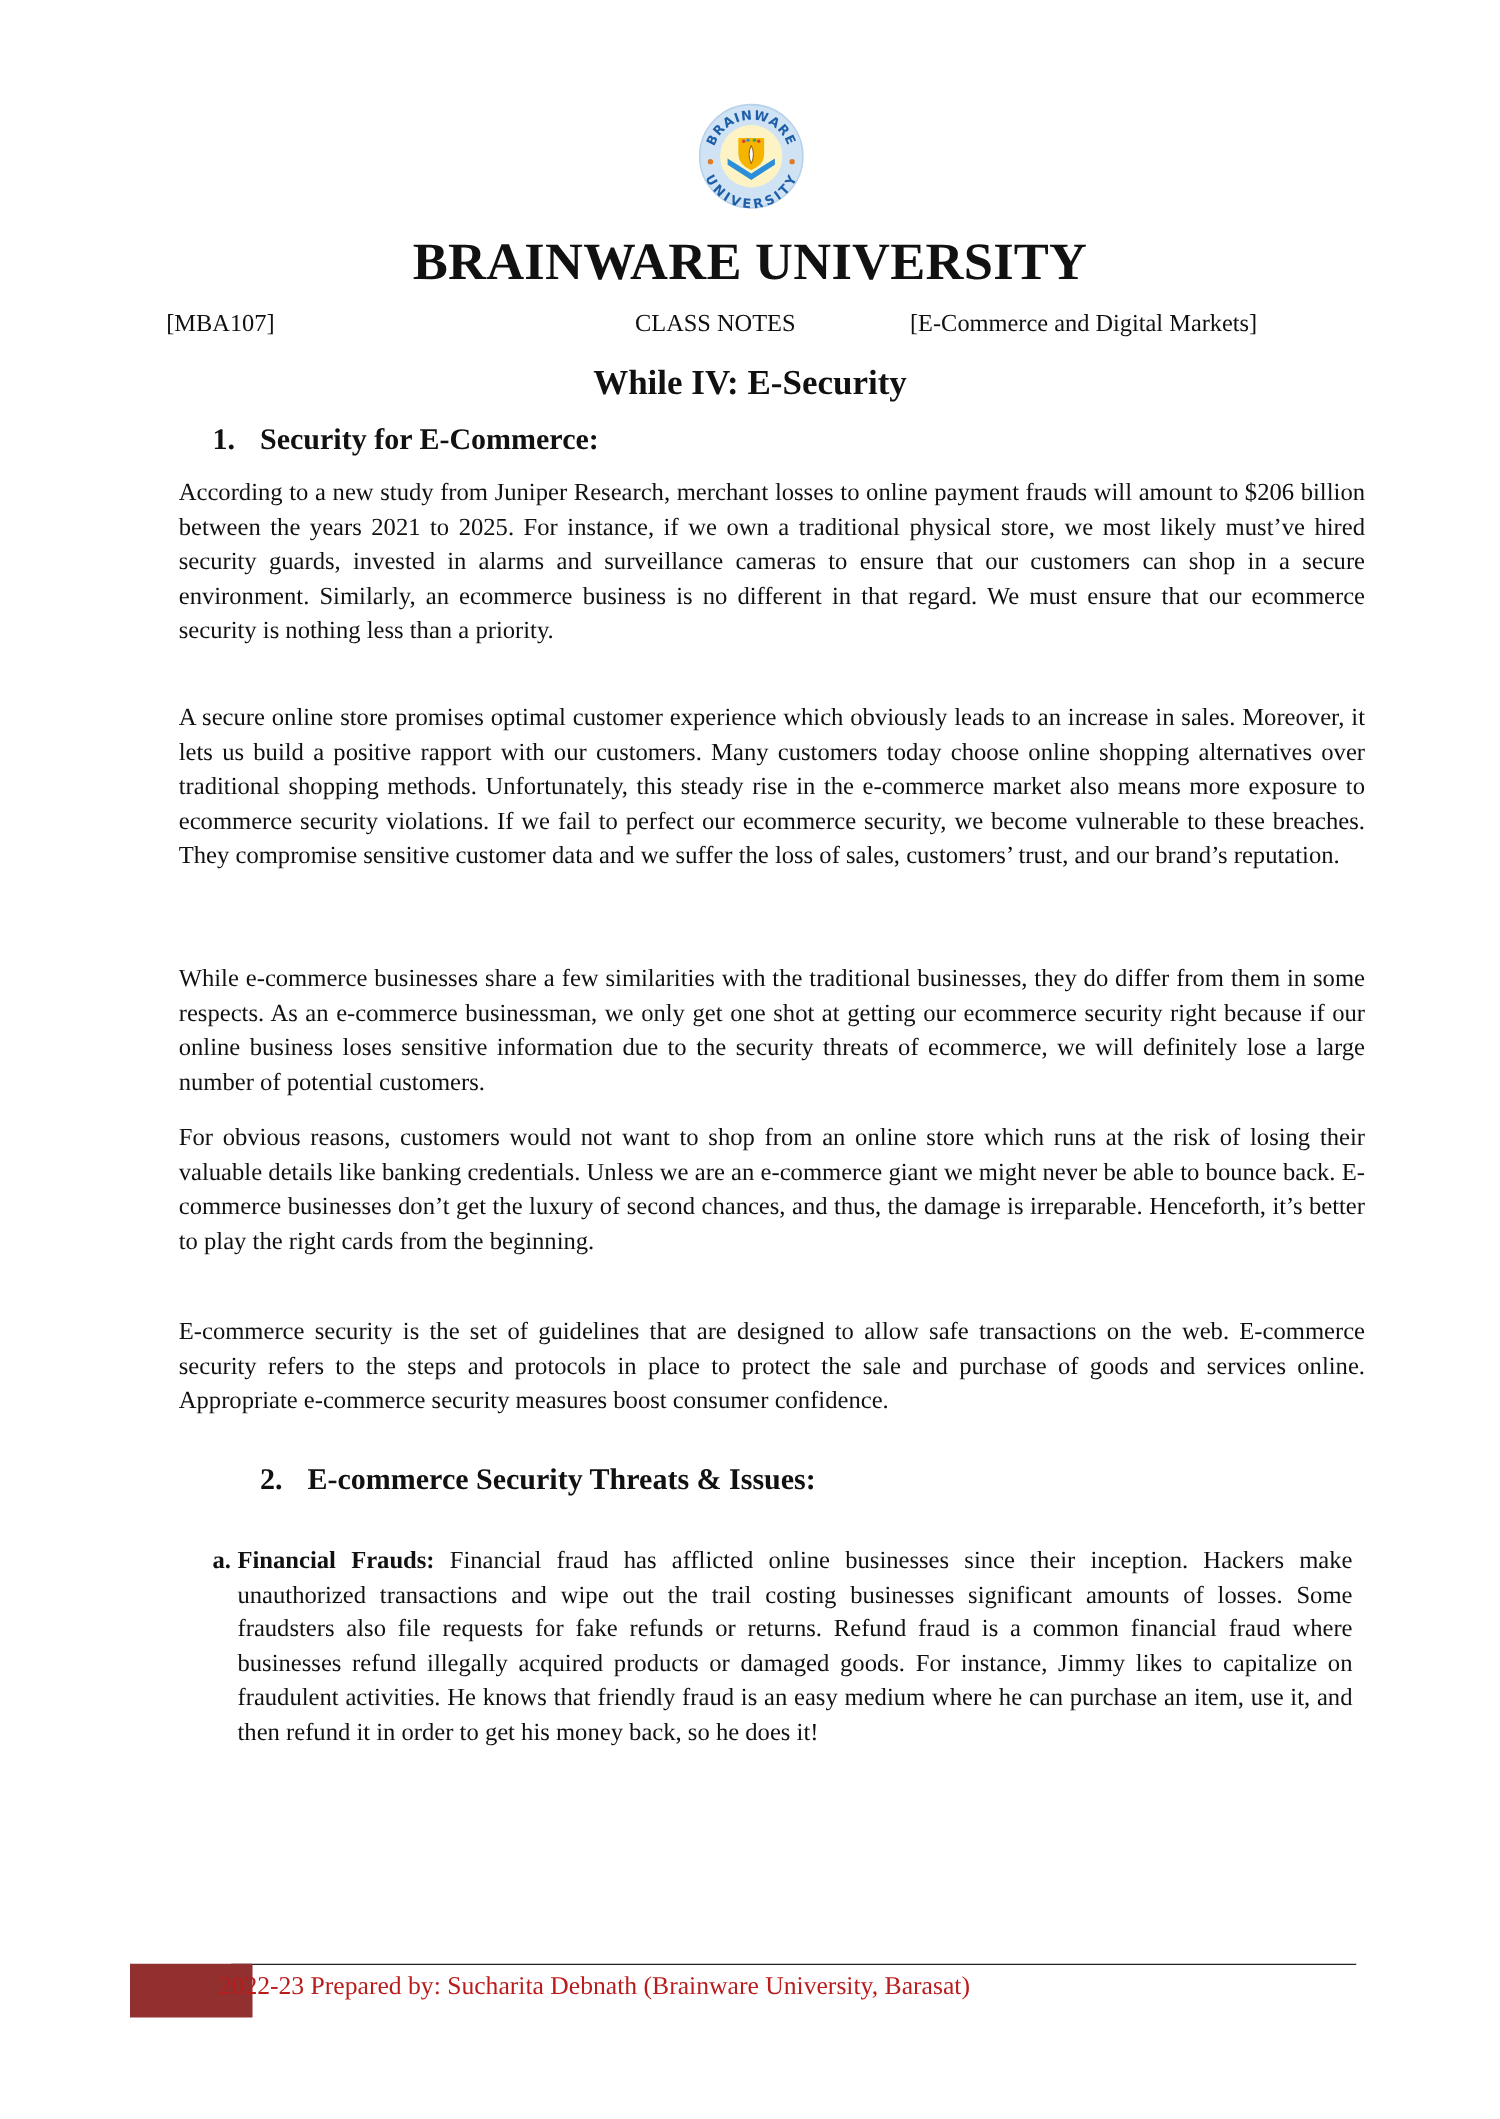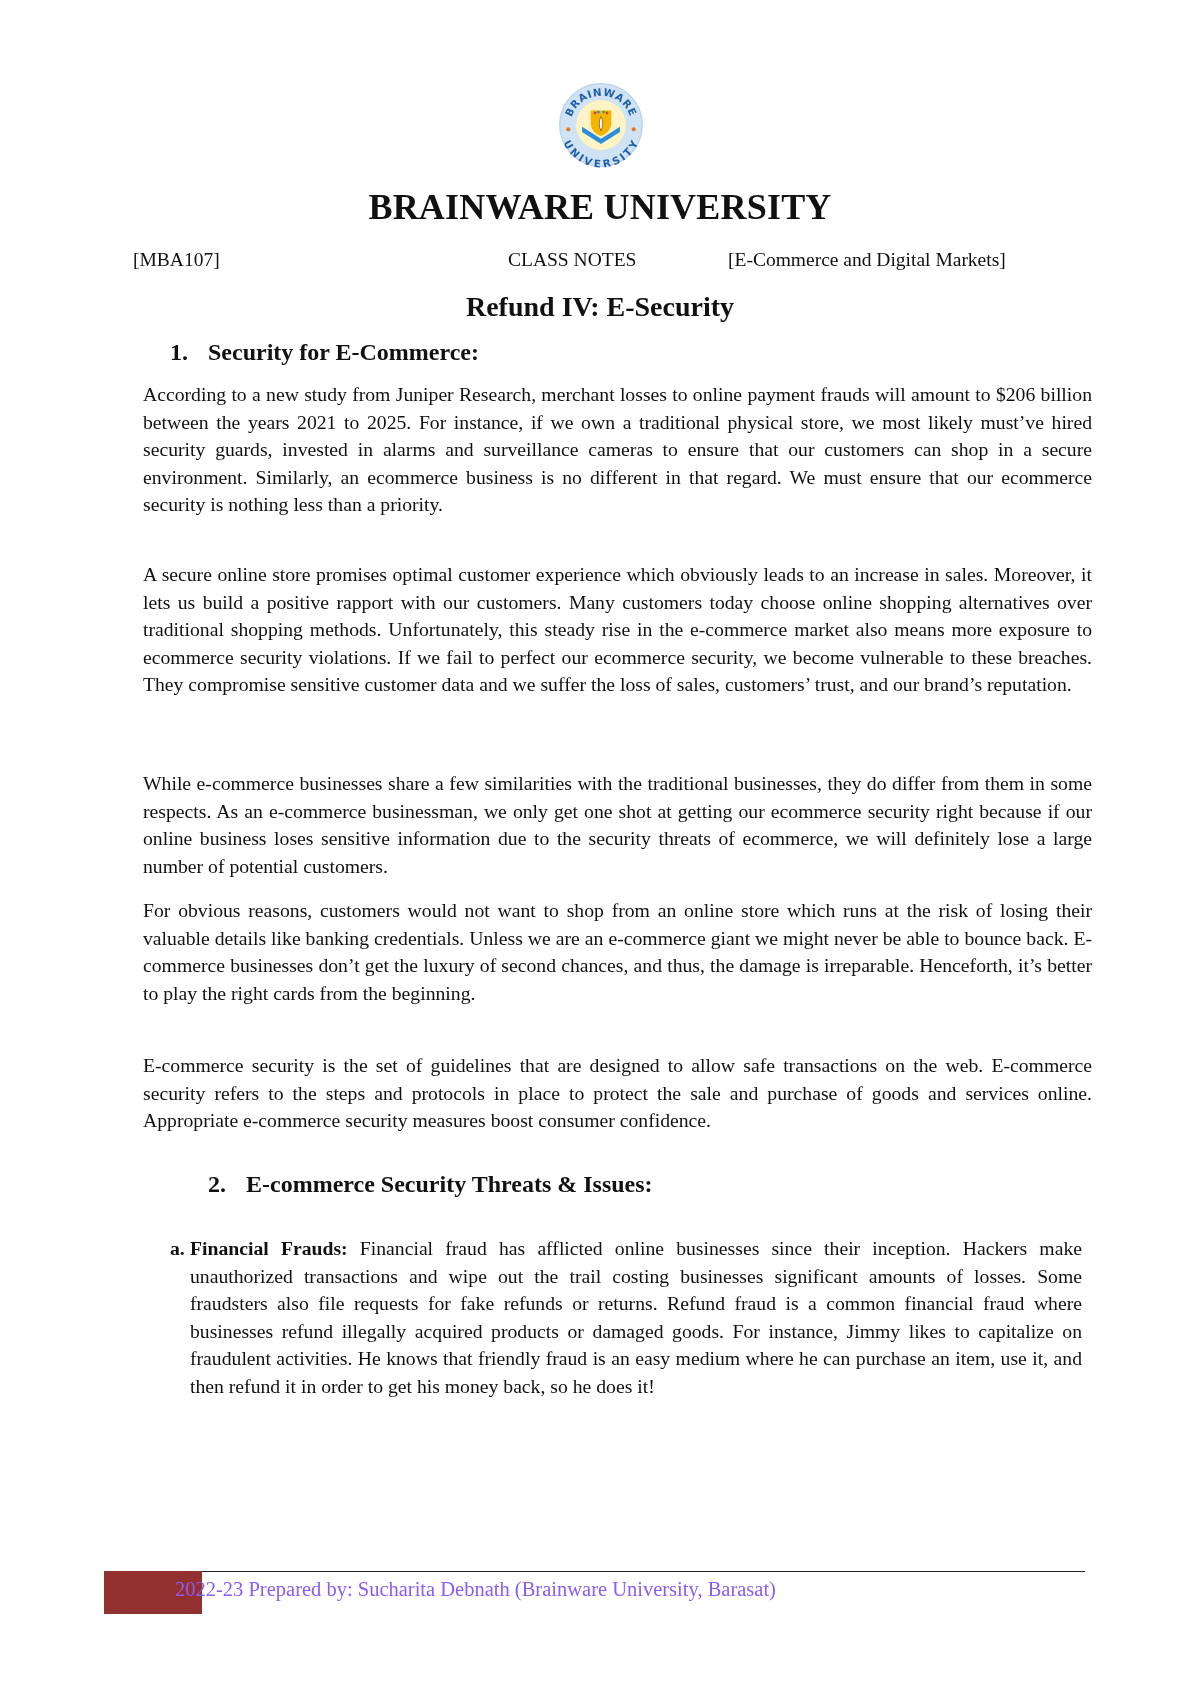--- a/index.html
+++ b/index.html
@@ -3,21 +3,21 @@
 <meta charset="utf-8">
 <style>
   html, body { margin: 0; padding: 0; background: #ffffff; }
   body { width: 1200px; height: 1695px; position: relative; overflow: hidden;
          font-family: "Liberation Serif", "DejaVu Serif", serif; color: #111; }
   .page { position: absolute; left: 0; top: 0; width: 1200px; height: 1695px; }
 
   .logo { position: absolute; left: 558px; top: 82px; width: 86px; height: 86px; }
 
   .univ-title { position: absolute; left: 0; width: 1200px; top: 186px; text-align: center;
-                font-weight: bold; font-size: 36px; letter-spacing: 0.2px; }
+                font-weight: bold; font-size: 42px; letter-spacing: 0.2px; }
 
   .sub-header { position: absolute; top: 249px; font-size: 19.5px; }
   .sh-left { left: 133px; }
   .sh-center { left: 508px; }
   .sh-right { left: 728px; }
 
   .module-title { position: absolute; left: 0; width: 1200px; top: 291px; text-align: center;
                   font-weight: bold; font-size: 28px; }
 
   .section-heading { position: absolute; left: 170px; font-weight: bold; font-size: 24px; }
@@ -29,21 +29,21 @@
   .list-item { position: absolute; left: 170px; width: 912px; font-size: 19.7px; line-height: 27.6px;
                text-align: justify; }
   .list-item .marker { position: absolute; left: 0; top: 0; font-weight: bold; }
   .list-item .body { margin-left: 20px; display: block; }
   .list-item .term { font-weight: bold; }
 
   .footer-rule { position: absolute; left: 185px; top: 1571px; width: 900px; height: 0;
                  border-top: 1.5px solid #222; }
   .footer-block { position: absolute; left: 104px; top: 1571px; width: 98px; height: 43px;
                   background: #922f2f; }
-  .footer-text { position: absolute; left: 175px; top: 1578px; font-size: 20.5px; color: #8b5cf6; }
+  .footer-text { position: absolute; left: 175px; top: 1578px; font-size: 20.5px; color: #b91c1c; }
 </style>
 </head>
 <body>
 
 <div class="page">
 
   <svg class="logo" viewBox="0 0 100 100">
     <circle cx="50" cy="50" r="48" fill="#cfe3f5" stroke="#b8d2ea" stroke-width="1.5"></circle>
     <circle cx="50" cy="50" r="29" fill="#fdf3c4"></circle>
     <defs>
@@ -65,21 +65,21 @@
     <circle cx="57" cy="36" r="1.6" fill="#d83b3b"></circle>
     <path d="M50 40 Q54 48 50 57 Q46 48 50 40 Z" fill="#ffffff" stroke="#7a4a00" stroke-width="0.8"></path>
     <path d="M28 52 L50 66 L72 52 L72 58 L50 72 L28 58 Z" fill="#2a8fd8"></path>
   </svg>
 
   <div class="univ-title">BRAINWARE UNIVERSITY</div>
   <div class="sub-header sh-left">[MBA107]</div>
   <div class="sub-header sh-center">CLASS NOTES</div>
   <div class="sub-header sh-right">[E-Commerce and Digital Markets]</div>
 
-  <div class="module-title">Refund IV: E-Security</div>
+  <div class="module-title">While IV: E-Security</div>
 
   <div class="section-heading" style="top:339px;">
     <span class="num">1.</span><span>Security for E-Commerce:</span>
   </div>
 
   <p class="para" style="top:381px;">According to a new study from Juniper Research, merchant losses to online payment frauds will amount to $206 billion between the years 2021 to 2025. For instance, if we own a traditional physical store, we most likely must’ve hired security guards, invested in alarms and surveillance cameras to ensure that our customers can shop in a secure environment. Similarly, an ecommerce business is no different in that regard. We must ensure that our ecommerce security is nothing less than a priority.</p>
   <p class="para" style="top:561px;">A secure online store promises optimal customer experience which obviously leads to an increase in sales. Moreover, it lets us build a positive rapport with our customers. Many customers today choose online shopping alternatives over traditional shopping methods. Unfortunately, this steady rise in the e-commerce market also means more exposure to ecommerce security violations. If we fail to perfect our ecommerce security, we become vulnerable to these breaches. They compromise sensitive customer data and we suffer the loss of sales, customers’ trust, and our brand’s reputation.</p>
   <p class="para" style="top:770px;">While e-commerce businesses share a few similarities with the traditional businesses, they do differ from them in some respects. As an e-commerce businessman, we only get one shot at getting our ecommerce security right because if our online business loses sensitive information due to the security threats of ecommerce, we will definitely lose a large number of potential customers.</p>
   <p class="para" style="top:897px;">For obvious reasons, customers would not want to shop from an online store which runs at the risk of losing their valuable details like banking credentials. Unless we are an e-commerce giant we might never be able to bounce back. E-commerce businesses don’t get the luxury of second chances, and thus, the damage is irreparable. Henceforth, it’s better to play the right cards from the beginning.</p>
   <p class="para" style="top:1052px;">E-commerce security is the set of guidelines that are designed to allow safe transactions on the web. E-commerce security refers to the steps and protocols in place to protect the sale and purchase of goods and services online. Appropriate e-commerce security measures boost consumer confidence.</p>

